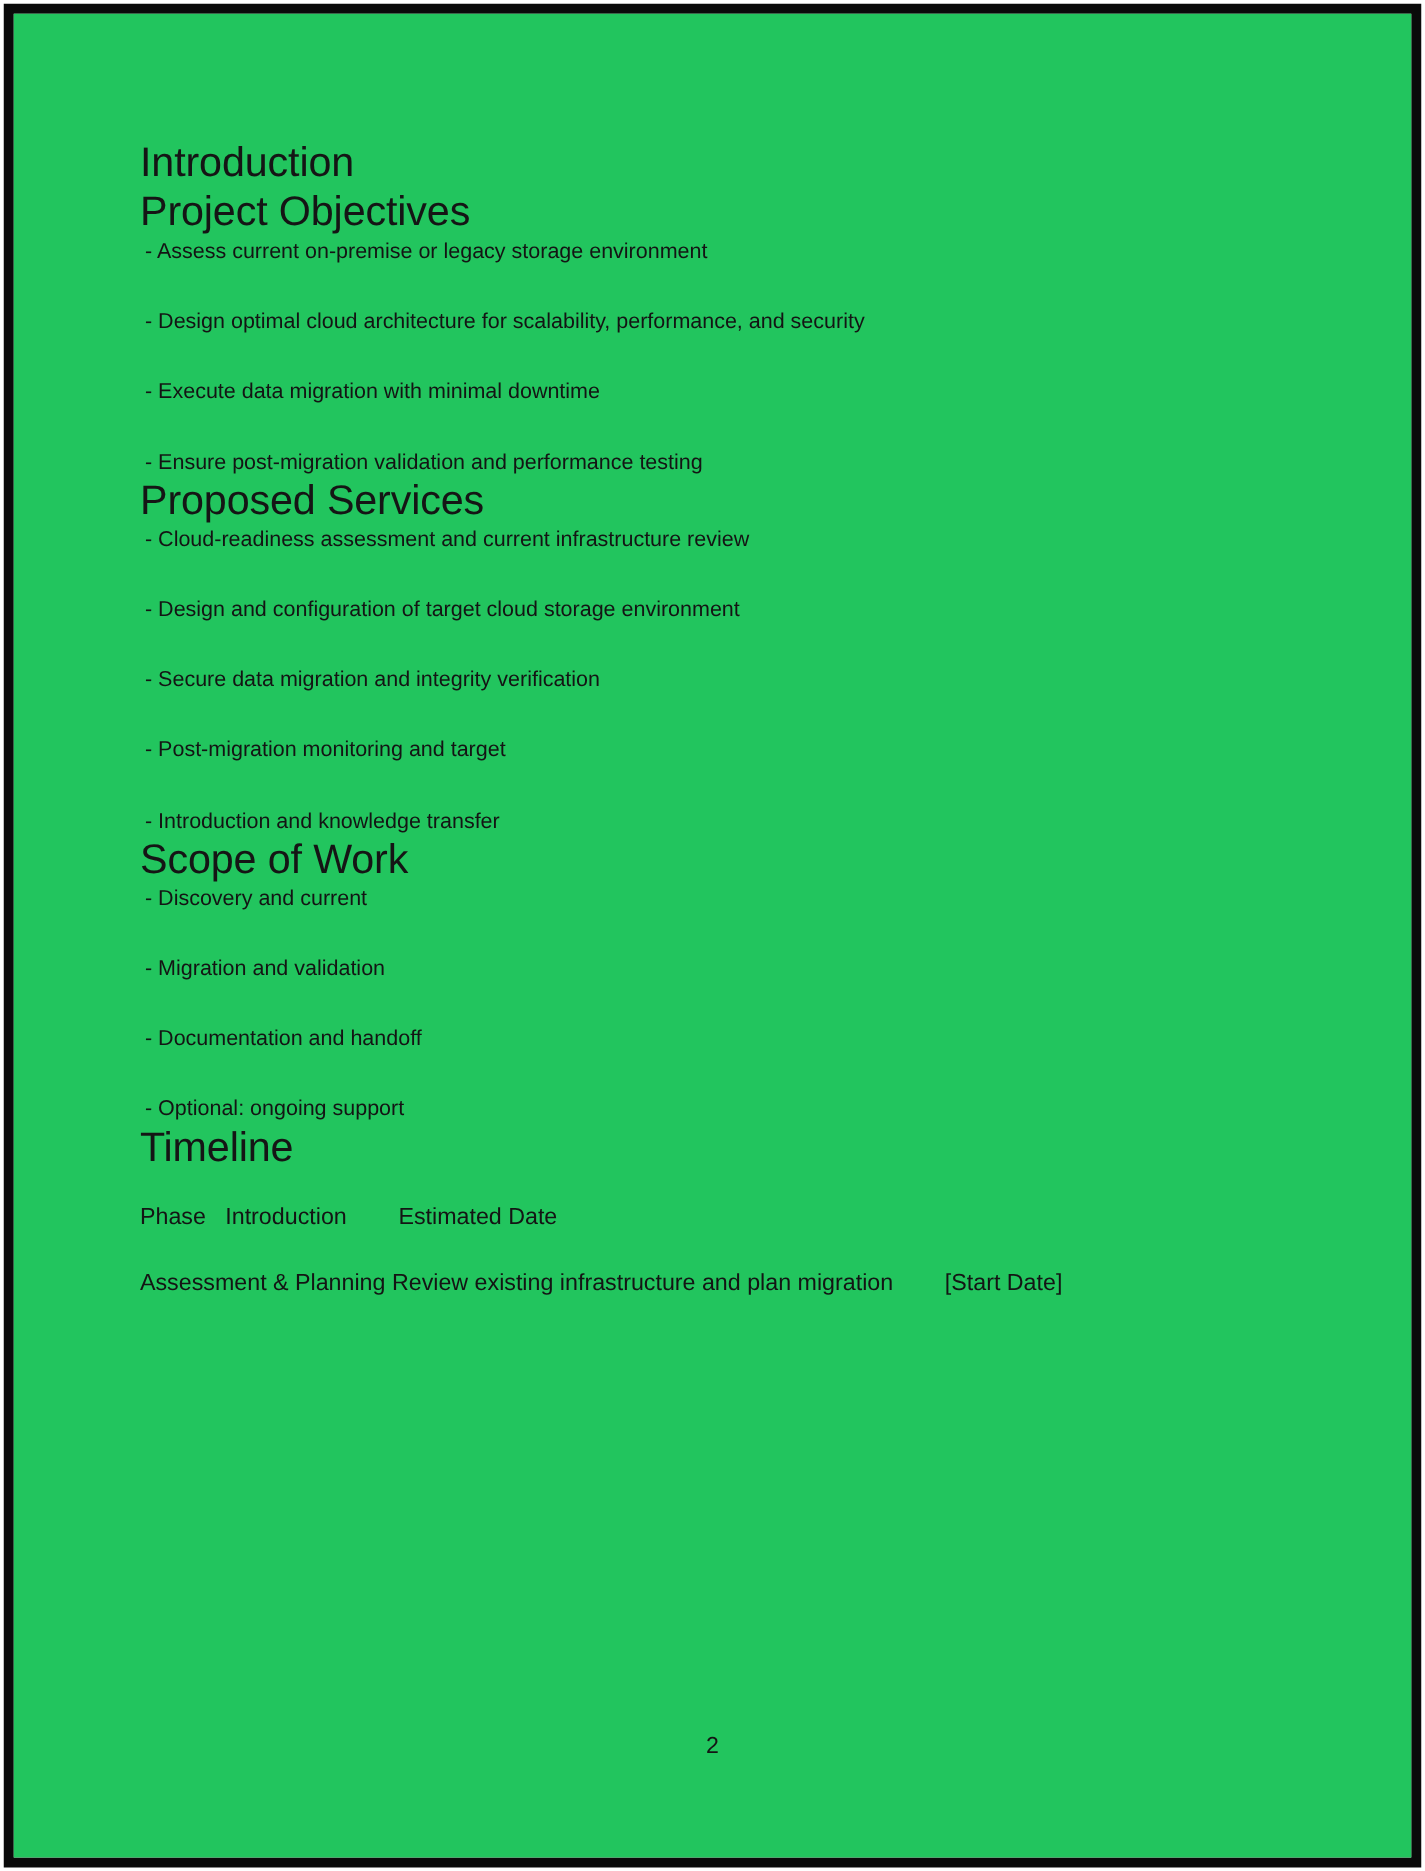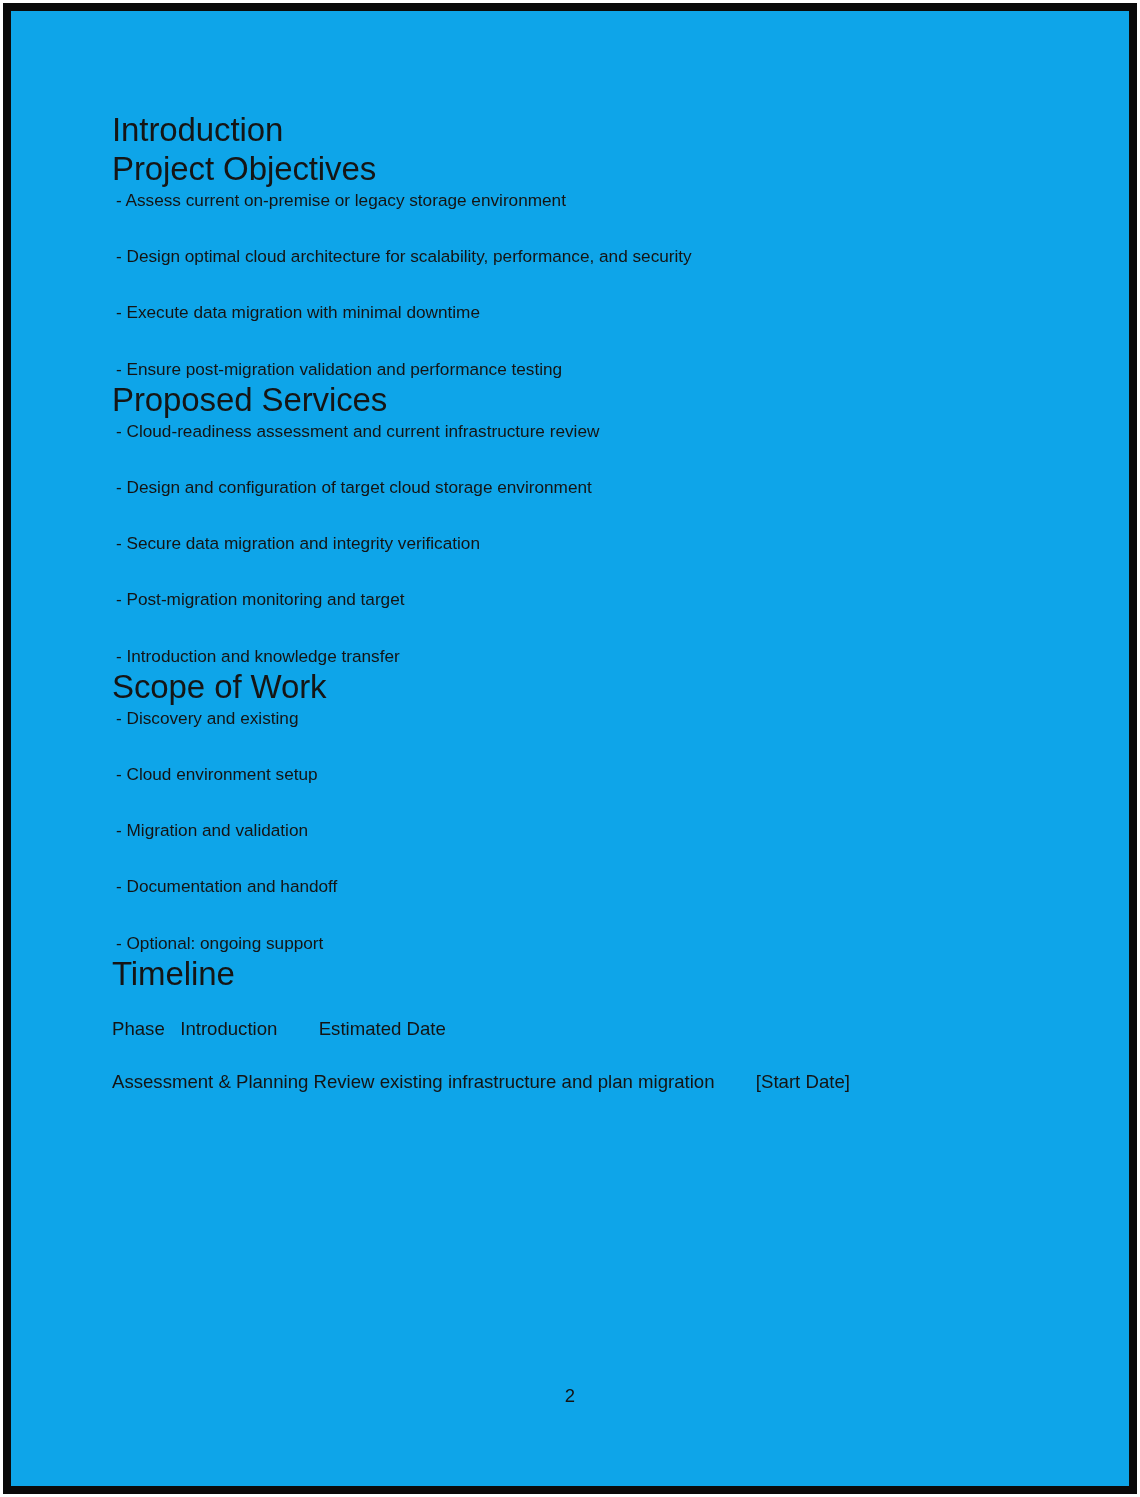--- a/index.html
+++ b/index.html
@@ -31,21 +31,21 @@
     background: #ffffff;
     pointer-events: none;
   }
 
   .page-inner {
     position: absolute;
     left: 11px;
     top: 11px;
     right: 11px;
     bottom: 11px;
-    background: #0ea5e9;
+    background: #22c55e;
     box-sizing: border-box;
   }
 
   .content {
     position: absolute;
     left: 101px;
     top: 100px;
     width: 918px;
   }
 
@@ -142,22 +142,21 @@
       <ul class="doc-list first-after-heading">
         <li>- Cloud-readiness assessment and current infrastructure review</li>
         <li>- Design and configuration of target cloud storage environment</li>
         <li>- Secure data migration and integrity verification</li>
         <li>- Post-migration monitoring and target</li>
         <li>- Introduction and knowledge transfer</li>
       </ul>
 
       <h1 class="doc-heading heading-scope">Scope of Work</h1>
       <ul class="doc-list first-after-heading">
-        <li>- Discovery and existing</li>
-        <li>- Cloud environment setup</li>
+        <li>- Discovery and current</li>
         <li>- Migration and validation</li>
         <li>- Documentation and handoff</li>
         <li>- Optional: ongoing support</li>
       </ul>
 
       <h1 class="doc-heading heading-timeline">Timeline</h1>
       <div class="timeline-block">
         <div class="timeline-row">Phase   Introduction        Estimated Date</div>
         <div class="timeline-row">Assessment &amp; Planning Review existing infrastructure and plan migration        [Start Date]</div>
       </div>

